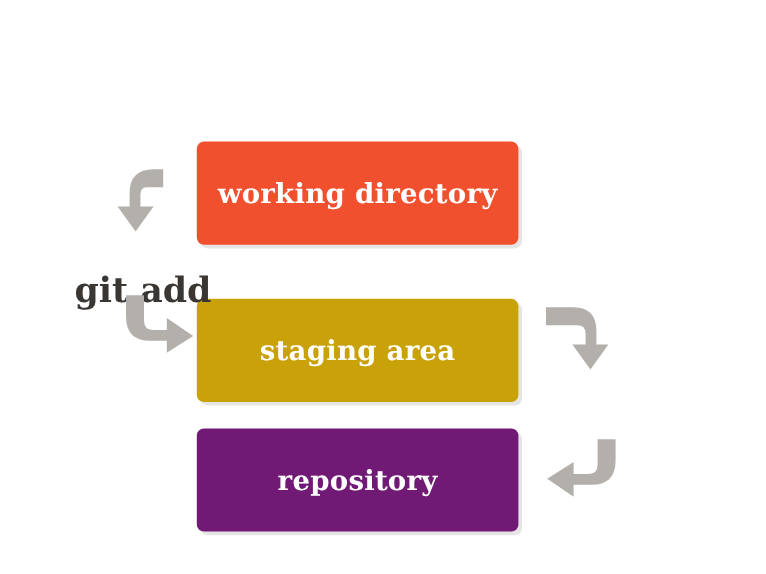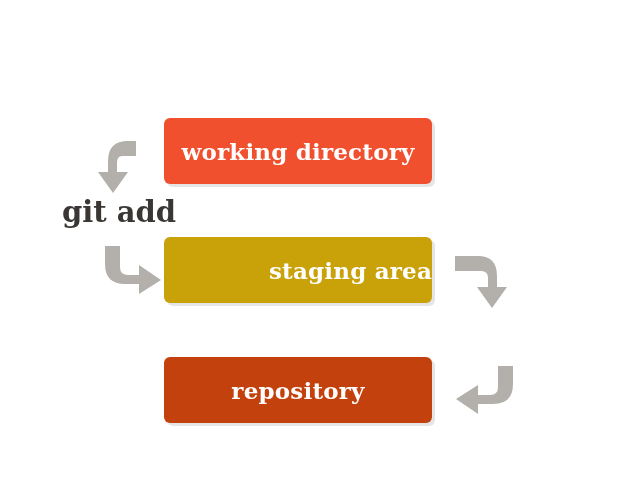--- a/index.html
+++ b/index.html
@@ -18,41 +18,41 @@
     height: 478px;
     background: #ffffff;
     overflow: hidden;
   }
 
   
   .stage-box {
     position: absolute;
     left: 164px;
     width: 268px;
-    height: 66px;
+    height: 86px;
     border-radius: 6px;
     display: flex;
     align-items: center;
     justify-content: center;
     box-sizing: border-box;
     box-shadow: 3px 3px 0 rgba(0, 0, 0, 0.10);
   }
   .stage-label {
     color: #ffffff;
     font-family: "DejaVu Serif", "Liberation Serif", serif;
     font-weight: bold;
     font-size: 23px;
     letter-spacing: 0.2px;
     line-height: 1;
     white-space: nowrap;
     user-select: none;
   }
 
   #box-working-directory { top: 118px; }
-  #box-staging-area      { top: 237px; justify-content: flex-end; }
+  #box-staging-area      { top: 249px; }
   #box-repository        { top: 357px; }
 
   
   .op-label {
     position: absolute;
     color: #3a3633;
     font-family: "DejaVu Serif", "Liberation Serif", serif;
     font-weight: bold;
     font-size: 29px;
     line-height: 1;
@@ -81,25 +81,25 @@
 <div id="diagram-canvas" style="background: rgb(255, 255, 255);">
 
   <div class="stage-box" id="box-working-directory" style="background: rgb(241, 80, 47);">
     <span class="stage-label" style="color: rgb(255, 255, 255);">working directory</span>
   </div>
 
   <div class="stage-box" id="box-staging-area" style="background: rgb(201, 162, 10);">
     <span class="stage-label" style="color: rgb(255, 255, 255);">staging area</span>
   </div>
 
-  <div class="stage-box" id="box-repository" style="background: #c2410c;">
+  <div class="stage-box" id="box-repository" style="background: #701a75;">
     <span class="stage-label" style="color: rgb(255, 255, 255);">repository</span>
   </div>
 
-  <div class="op-label" id="label-git-add" style="color: rgb(58, 54, 51);">git add</div>
+  <div class="op-label" id="label-git-add" style="color: rgb(58, 54, 51); margin-top: 30px;">git add</div>
 
 
   <svg class="arrow-layer" viewBox="0 0 638 478" xmlns="http://www.w3.org/2000/svg">
 
     <g class="arrow-shape">
       <path d="M 136 141
                L 136 156
                L 122 156
                Q 117 156 117 163
                L 117 172

